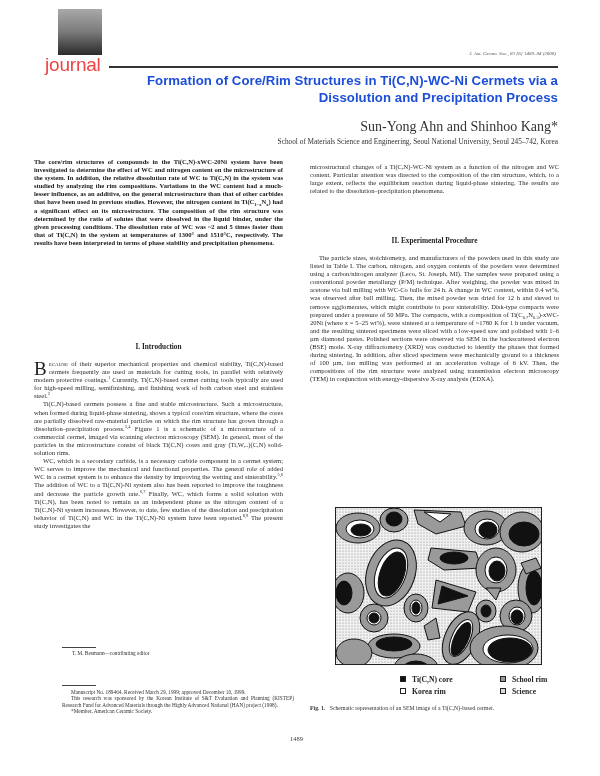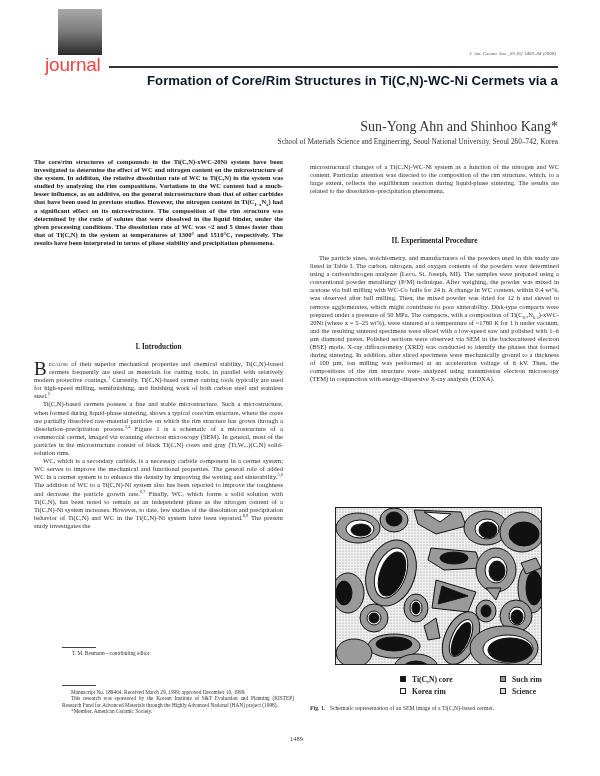--- a/index.html
+++ b/index.html
@@ -9,21 +9,21 @@
 
   
   .logo-block { left: 58px; top: 9px; width: 44px; height: 46px;
                 background: linear-gradient(to bottom, #a9a9a9 0%, #7a7a7a 50%, #2a2a2a 100%); }
   .logo-word { left: 45px; top: 55px; font-family: "Liberation Sans", "DejaVu Sans", sans-serif;
                font-size: 19px; letter-spacing: -0.2px; color: #ef4444; line-height: 20px; }
   .citation { right: 44px; top: 51px; font-size: 5px; font-style: italic; color: #555; }
   .header-rule { left: 109px; right: 42px; top: 66px; height: 2px; background: #333; }
   .title { right: 42px; top: 72px; width: 460px; text-align: right;
            font-family: "Liberation Sans", "DejaVu Sans", sans-serif; font-weight: bold;
-           font-size: 13.2px; line-height: 17px; color: #0f172a; letter-spacing: 0.05px; }
+           font-size: 13.2px; line-height: 17px; color: #1d4ed8; letter-spacing: 0.05px; }
   .authors { right: 42px; top: 119px; font-size: 14px; color: #333; }
   .affil { right: 42px; top: 137px; font-size: 7.3px; color: #333; }
 
   
   .col { font-size: 6.55px; line-height: 8.1px; text-align: justify; color: #2a2a2a; }
   .col p { margin: 0; }
   .left-col { left: 34px; width: 249px; }
   .right-col { left: 310px; width: 249px; }
   .abstract { top: 158px; font-weight: bold; color: #1a1a1a; }
   .section-head { text-align: center; font-size: 7.3px; font-weight: bold; color: #222; }
@@ -49,23 +49,24 @@
 </style>
 </head>
 <body>
 
 <div class="abs logo-block"></div>
 <div class="abs logo-word">journal</div>
 <div class="abs citation">J. Am. Ceram. Soc., 83 [6] 1489–94 (2000)</div>
 <div class="abs header-rule"></div>
 <div class="abs title">
   <div>Formation of Core/Rim Structures in Ti(C,N)-WC-Ni Cermets via a</div>
+  <div>Dissolution and Precipitation Process</div>
 </div>
 <div class="abs authors">Sun-Yong Ahn and Shinhoo Kang*</div>
-<div class="abs affil">School of Materials Science and Engineering, Seoul National University, Seoul 260–742, Korea</div>
+<div class="abs affil">School of Materials Science and Engineering, Seoul National University, Seoul 245–742, Korea</div>
 
 <div class="abs col left-col abstract">
   <p><span>The core/rim structures of compounds in the Ti(C,N)-xWC-20Ni system have been investigated to determine the effect of WC and nitrogen content on the microstructure of the system. In addition, the relative dissolution rate of WC to Ti(C,N) in the system was studied by analyzing the rim compositions. Variations in the WC content had a much-lesser influence, as an additive, on the general microstructure than that of other carbides that have been used in previous studies. However, the nitrogen content in Ti(C</span><sub>1−x</sub><span>N</span><sub>x</sub><span>) had a significant effect on its microstructure. The composition of the rim structure was determined by the ratio of solutes that were dissolved in the liquid binder, under the given processing conditions. The dissolution rate of WC was ~2 and 5 times faster than that of Ti(C,N) in the system at temperatures of 1300° and 1510°C, respectively. The results have been interpreted in terms of phase stability and precipitation phenomena.</span></p>
 </div>
 
 <div class="abs col left-col section-head" style="top:343px;">I.   Introduction</div>
 
 <div class="abs col left-col" style="top:360px;">
   <p><span class="dropcap">B</span><span class="smallcaps">ecause</span><span> of their superior mechanical properties and chemical stability, Ti(C,N)-based cermets frequently are used as materials for cutting tools, in parallel with relatively modern protective coatings.</span><sup>1</sup><span> Currently, Ti(C,N)-based cermet cutting tools typically are used for high-speed milling, semifinishing, and finishing work of both carbon steel and stainless steel.</span><sup>2</sup></p>
   <p class="indent"><span>Ti(C,N)-based cermets possess a fine and stable microstructure. Such a microstructure, when formed during liquid-phase sintering, shows a typical core/rim structure, where the cores are partially dissolved raw-material particles on which the rim structure has grown through a dissolution–precipitation process.</span><sup>3,4</sup><span> Figure 1 is a schematic of a microstructure of a commercial cermet, imaged via scanning electron microscopy (SEM). In general, most of the particles in the microstructure consist of black Ti(C,N) cores and gray (Ti,W,..)(C,N) solid-solution rims.</span></p>
@@ -202,21 +203,21 @@
 </div>
 
 <div class="abs legend">
   <div class="legend-row">
     <div class="legend-item">
       <span class="swatch" style="background:#111111;"></span>
       <span>Ti(C,N) core</span>
     </div>
     <div class="legend-item">
       <span class="swatch" style="background:#999999;"></span>
-      <span>Such rim</span>
+      <span>School rim</span>
     </div>
   </div>
   <div class="legend-row">
     <div class="legend-item">
       <span class="swatch" style="background:#ffffff;"></span>
       <span>Korea rim</span>
     </div>
     <div class="legend-item">
       <span class="swatch" style="background:#dcdcdc;"></span>
       <span>Science</span>

